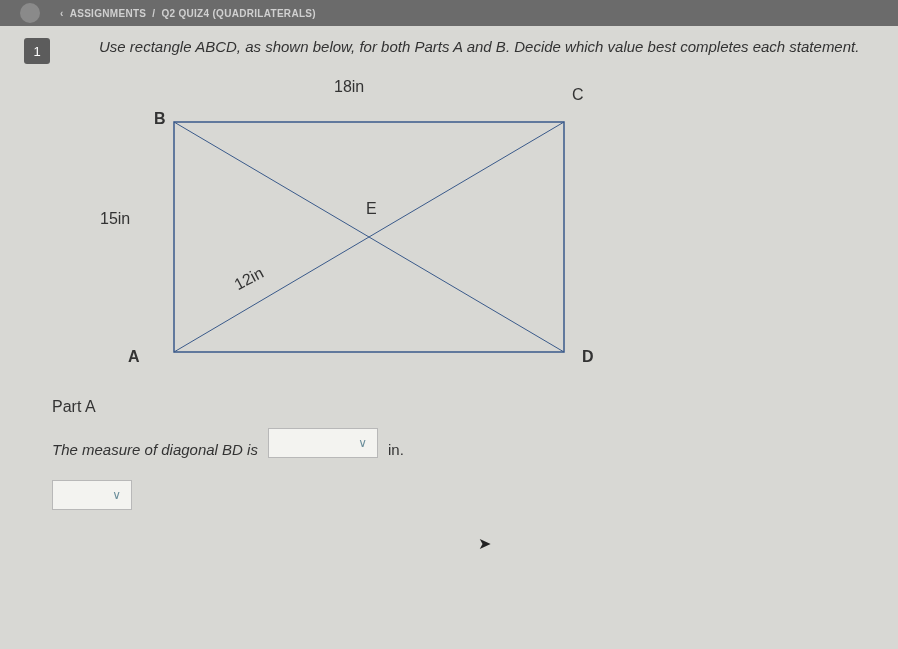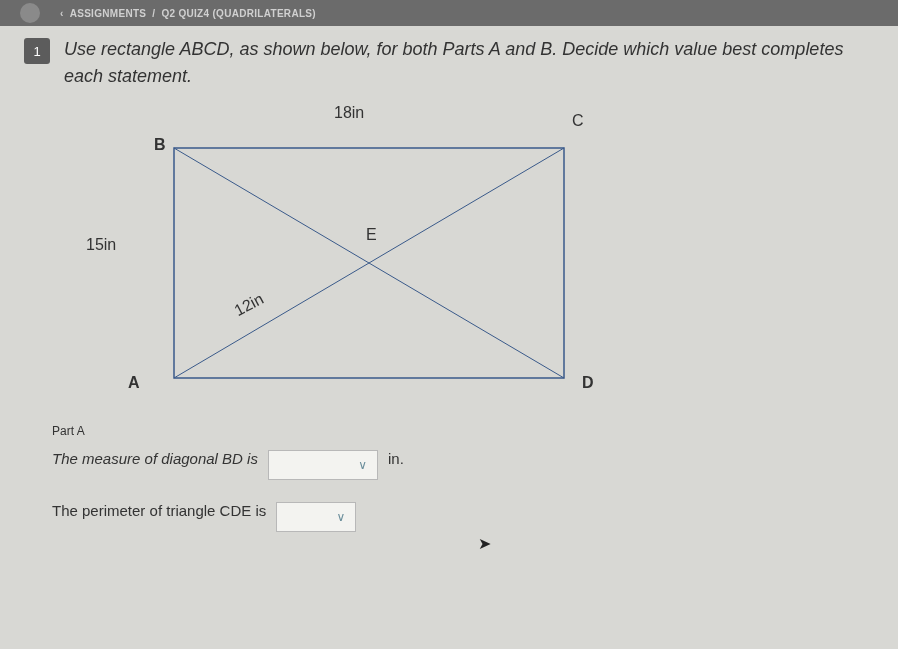--- a/index.html
+++ b/index.html
@@ -55,49 +55,50 @@
       display: flex;
       align-items: center;
       justify-content: center;
       border-radius: 3px;
       flex-shrink: 0;
       margin-top: 2px;
     }
     .qtext {
       font-style: italic;
       color: #333;
-      font-size: 18px;
+      font-size: 15px;
       line-height: 1.5;
+      margin-left: 35px;
     }
     .figure-wrap {
       margin-left: 60px;
       margin-top: 16px;
       position: relative;
       width: 560px;
       height: 300px;
     }
     .figure-wrap svg { display: block; }
     .label {
       position: absolute;
       font-size: 16px;
       color: #333;
       font-family: Arial, sans-serif;
     }
     .parts {
       margin-left: 28px;
       margin-top: 18px;
     }
     .part-title {
-      font-size: 12px;
+      font-size: 16px;
       color: #333;
       margin-bottom: 12px;
     }
     .part-line {
       display: flex;
-      align-items: flex-start;
+      align-items: flex-end;
       gap: 10px;
       font-size: 15px;
       color: #333;
       margin-bottom: 22px;
     }
     .part-line .pre { font-style: italic; }
     .part-b-pre { font-style: normal; }
     .dropdown {
       width: 110px;
       height: 30px;
@@ -138,21 +139,21 @@
 
   <div class="question-row">
     <div class="qnum">1</div>
     <div class="qtext">Use rectangle ABCD, as shown below, for both Parts A and B.  Decide which value best completes each statement.</div>
   </div>
 
   <div class="figure-wrap">
     <span class="label" style="left:250px; top:-2px;">18in</span>
     <span class="label" style="left:488px; top:6px; font-weight:500;">C</span>
     <span class="label" style="left:70px; top:30px; font-weight:600;">B</span>
-    <span class="label" style="left:2px; top:130px;">15in</span>
+    <span class="label" style="left:16px; top:130px;">15in</span>
     <span class="label" style="left:282px; top:120px; font-weight:500;">E</span>
     <span class="label" style="left:150px; top:190px; transform:rotate(-28deg);">12in</span>
     <span class="label" style="left:44px; top:268px; font-weight:600;">A</span>
     <span class="label" style="left:498px; top:268px; font-weight:600;">D</span>
 
     <svg width="560" height="300">
       <rect x="90" y="42" width="390" height="230" fill="none" stroke="#3a5a8a" stroke-width="1.5"></rect>
       <line x1="90" y1="42" x2="480" y2="272" stroke="#3a5a8a" stroke-width="1"></line>
       <line x1="90" y1="272" x2="480" y2="42" stroke="#3a5a8a" stroke-width="1"></line>
     </svg>
@@ -163,21 +164,20 @@
     <div class="part-title">Part A</div>
     <div class="part-line">
       <span class="pre">The measure of diagonal BD is</span>
       <div class="dropdown">
         <span class="caret">∨</span>
       </div>
       <span>in.</span>
     </div>
 
     <div class="part-line">
-      <span class="part-b-pre">The perimeter of triangle CDE is</span>
       <div class="dropdown small">
         <span class="caret">∨</span>
       </div>
     </div>
 
   </div>
 
 </div>
 
 <div class="cursor-arrow">➤</div>

